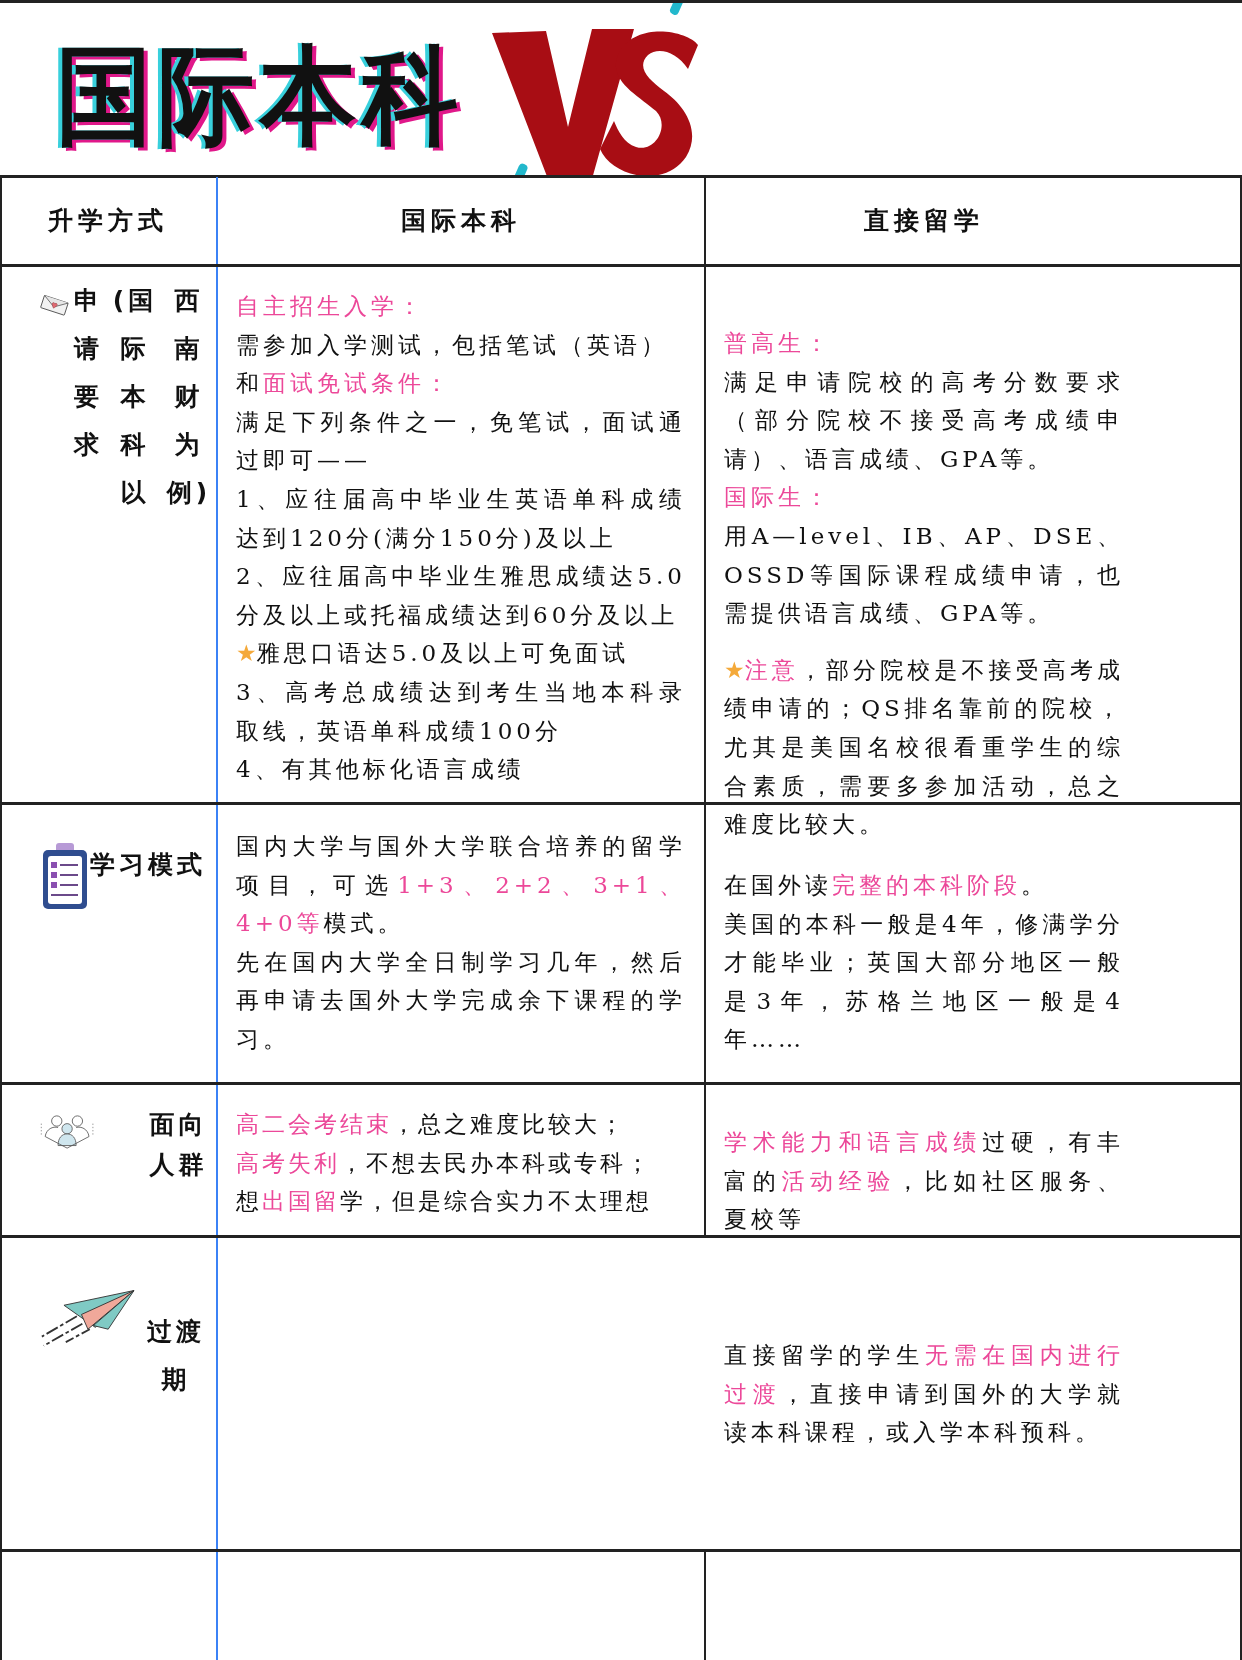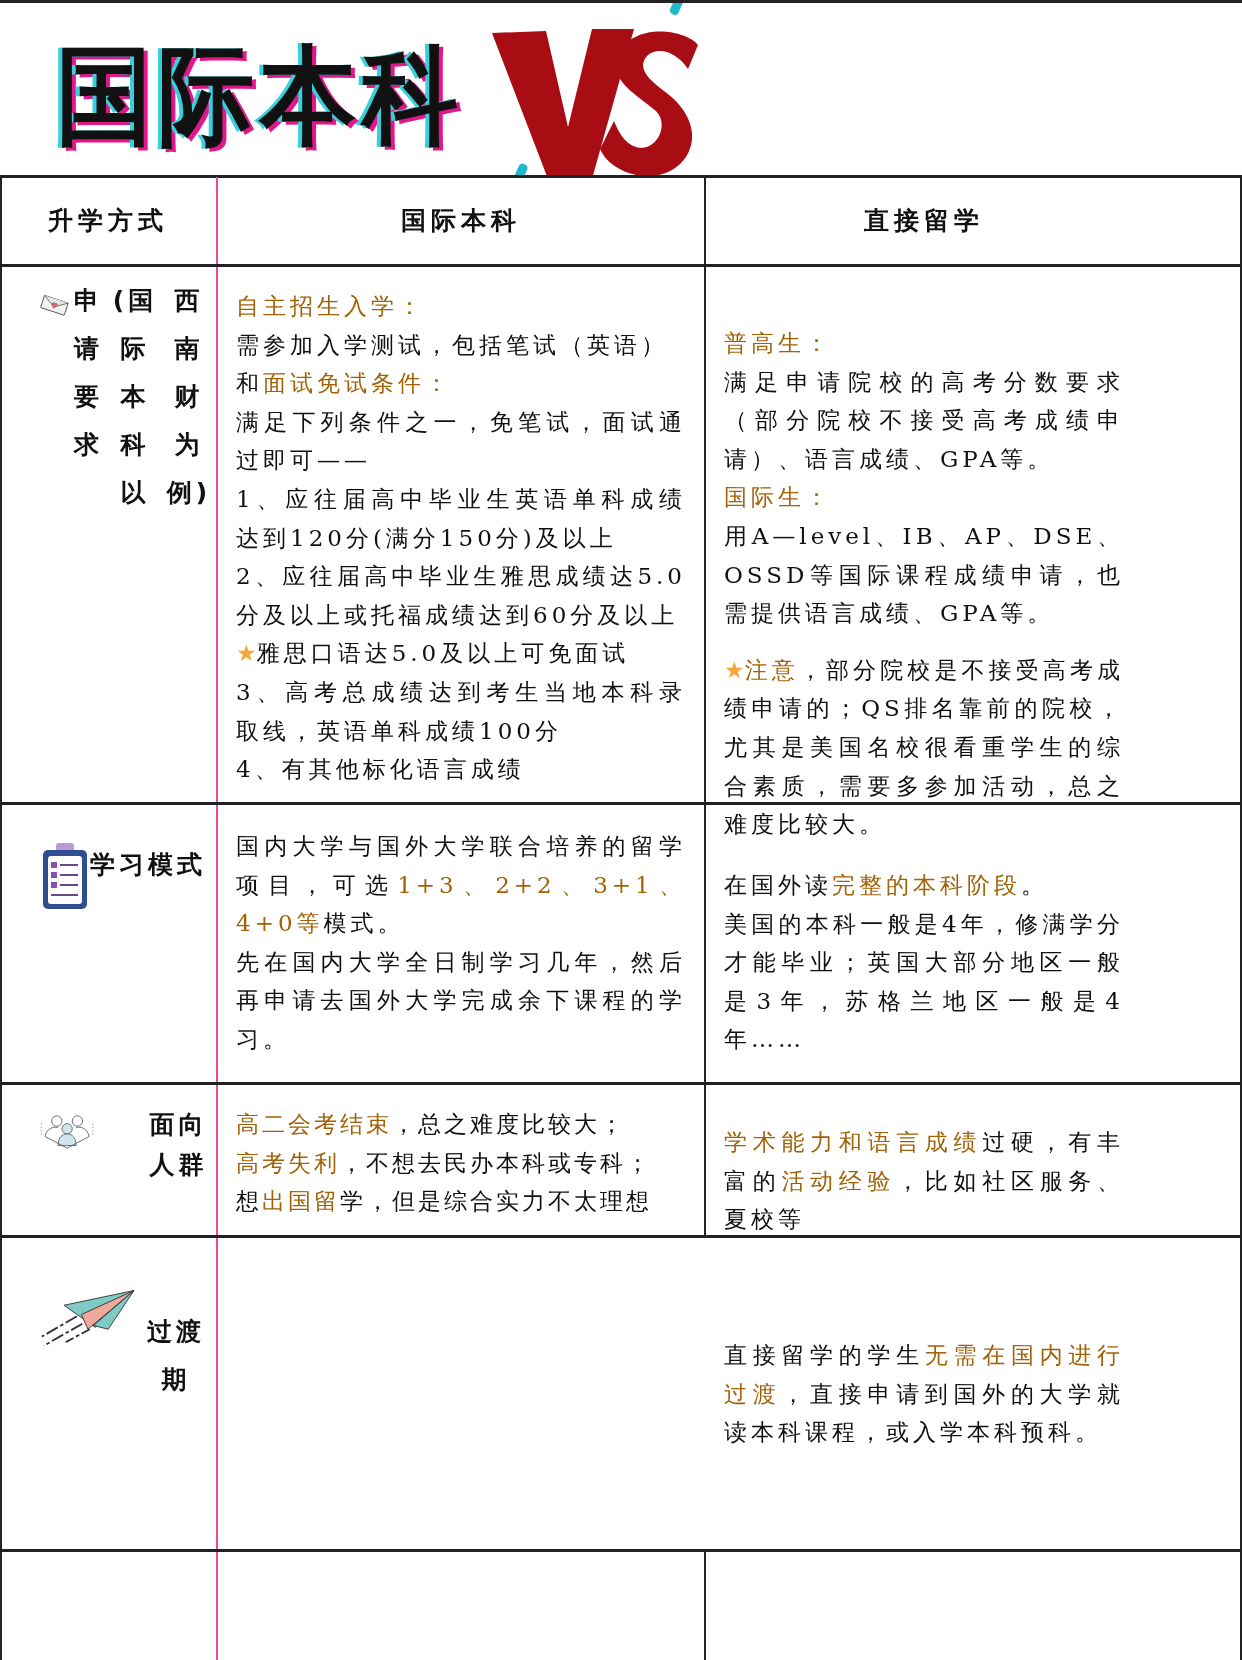--- a/index.html
+++ b/index.html
@@ -13,31 +13,31 @@
   .title-side { position: absolute; top: 22px; font-family: "DejaVu Sans", sans-serif; font-weight: bold; font-size: 96px; letter-spacing: 6px; color: #111;
     text-shadow: -4px 0 0 #38d0dc, 4px 3px 0 #e0188a; transform: scaleY(1.12); transform-origin: top left; }
   .title-left { left: 56px; }
   .vs { position: absolute; left: 488px; top: 16px; width: 220px; height: 160px; }
   .slash { position: absolute; background: #22b8cc; width: 9px; border-radius: 4px; transform: rotate(24deg); }
 
   
   .table { position: absolute; left: 0; top: 177px; width: 1242px; }
   .row { position: absolute; left: 0; width: 1242px; border-bottom: 3px solid #222; }
   .cell { position: absolute; top: 0; bottom: 0; }
-  .c1 { left: 0; width: 218px; border-right: 2px solid #ec4899; }
+  .c1 { left: 0; width: 218px; border-right: 2px solid #3b82f6; }
   .c2 { left: 218px; width: 488px; border-right: 2px solid #222; }
   .c3 { left: 706px; width: 436px; }
 
   .hdr { font-family: "DejaVu Sans", sans-serif; font-weight: bold; font-size: 25px; letter-spacing: 5px; display: flex; align-items: center; justify-content: center; height: 100%; }
 
   .label-col { display: flex; flex-direction: row; align-items: flex-start; justify-content: center; height: 100%; text-align: center; margin-left: 40px; }
   .label-text { font-family: "DejaVu Sans", sans-serif; font-weight: 900; font-size: 25px; letter-spacing: 4px; line-height: 48px; }
 
   .body-text { font-size: 23px; line-height: 38.6px; letter-spacing: 4px; padding: 0 18px; text-align: justify; }
-  .blue { color: #a16207; }
+  .blue { color: #ec4899; }
   .star { color: #f4a93a; letter-spacing: 0; }
 </style>
 </head>
 <body>
 
 <div class="frame"></div>
 
 <div class="title-banner">
   <div class="title-side title-left">国际本科</div>
   <svg class="vs" viewBox="0 0 220 160">

